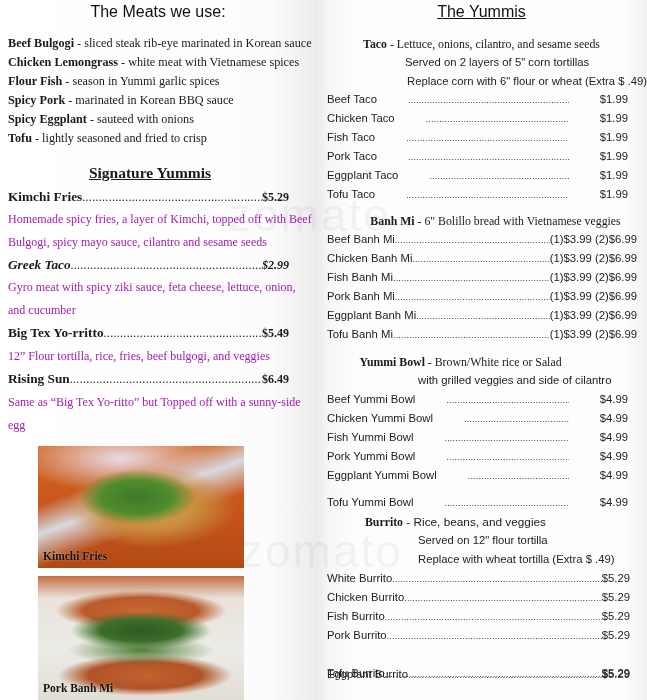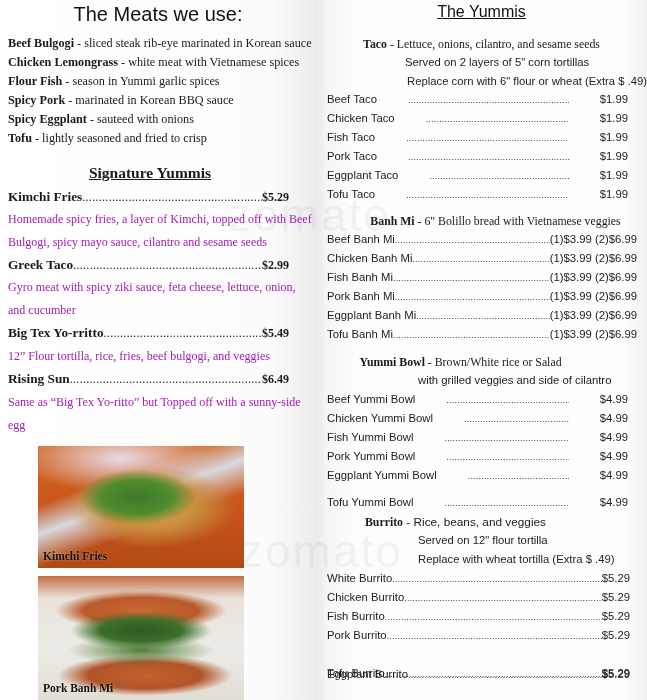--- a/index.html
+++ b/index.html
@@ -12,21 +12,21 @@
     position:absolute; left:0; top:0; width:316px; height:700px;
     background:linear-gradient(to right,#ffffff 0%,#fcfcfc 85%,#ececec 100%);
   }
   .page-right {
     position:absolute; left:316px; top:0; width:331px; height:700px;
     background:linear-gradient(to right,#e9e9e9 0%,#f7f7f7 4%,#fdfdfd 12%,#fdfdfd 94%,#f1f1f1 100%);
   }
   .sans { font-family:"Liberation Sans", sans-serif; }
   .title-l {
     position:absolute; left:0; width:316px; top:3px; text-align:center;
-    font-family:"Liberation Sans", sans-serif; font-size:20px; color:#111;
+    font-family:"Liberation Sans", sans-serif; font-size:16px; color:#111;
   }
   .title-r {
     position:absolute; left:316px; width:331px; top:3px; text-align:center;
     font-family:"Liberation Sans", sans-serif; font-size:16px; color:#111;
     text-decoration:underline;
   }
   .meat {
     position:absolute; left:8px; font-size:12.2px; white-space:nowrap; color:#1a1a1a;
   }
   .meat b { font-weight:bold; }
@@ -112,21 +112,21 @@
 <div class="sig-title">Signature Yummis</div>
 
 <div class="sig-row" style="top:189px;">
   <span class="name">Kimchi Fries</span>
     <span class="dots"></span>
     <span class="price">$5.29</span>
 </div>
 <div class="sig-desc" style="top:212px;">Homemade spicy fries, a layer of Kimchi, topped off with Beef</div>
 <div class="sig-desc" style="top:235px;">Bulgogi, spicy mayo sauce, cilantro and sesame seeds</div>
 
-<div class="sig-row" style="top:257px;">
+<div class="sig-row" style="top:257px;font-style:italic;">
   <span class="name">Greek Taco</span>
     <span class="dots"></span>
     <span class="price">$2.99</span>
 </div>
 <div class="sig-desc" style="top:280px;">Gyro meat with spicy ziki sauce, feta cheese, lettuce, onion,</div>
 <div class="sig-desc" style="top:303px;">and cucumber</div>
 
 <div class="sig-row" style="top:325px;">
   <span class="name">Big Tex Yo-rritto</span>
     <span class="dots"></span>

